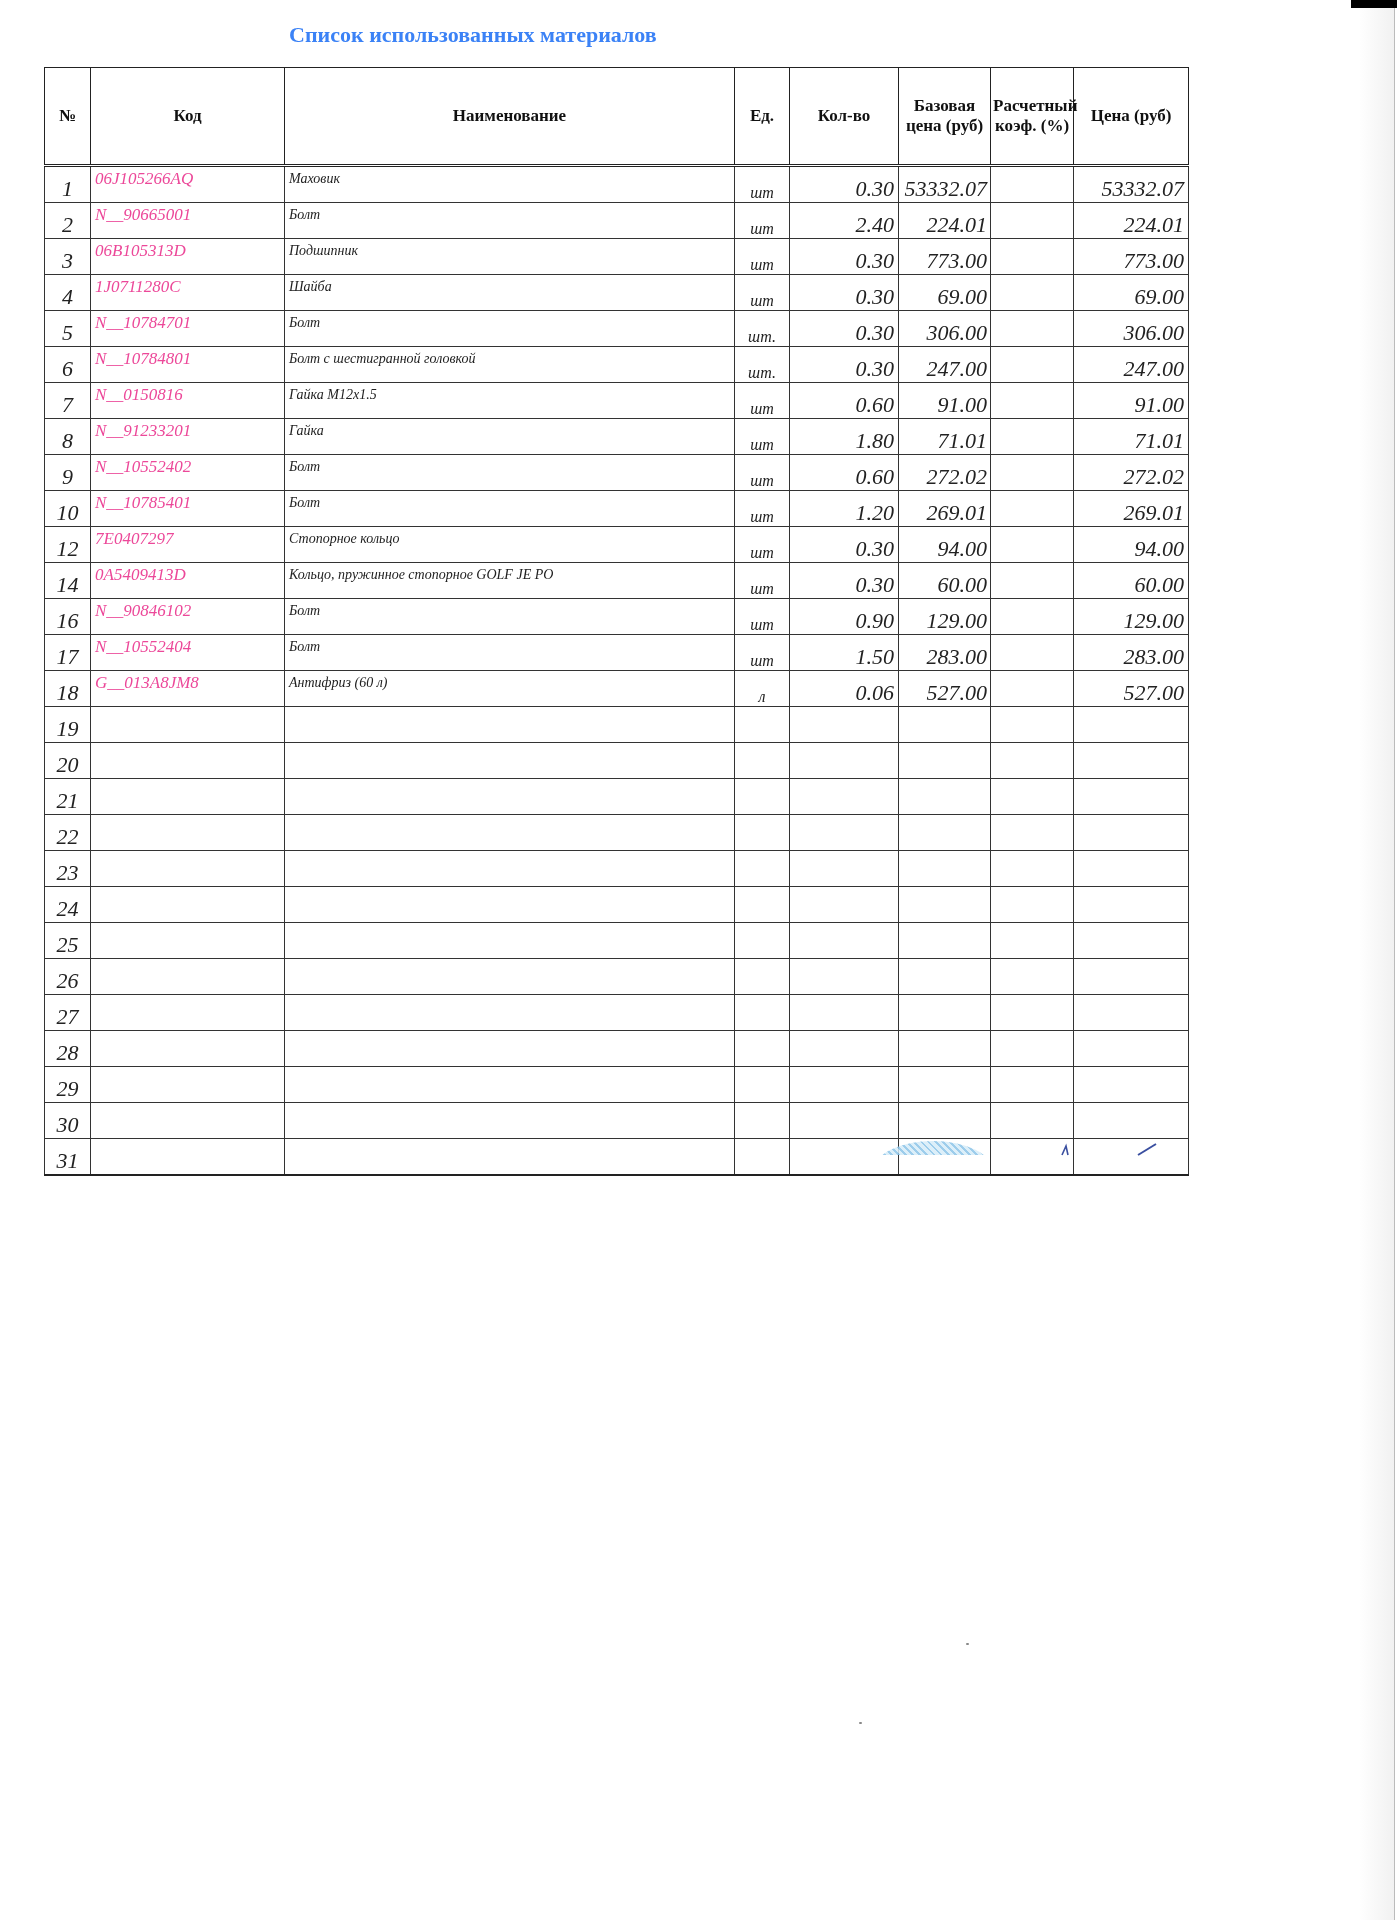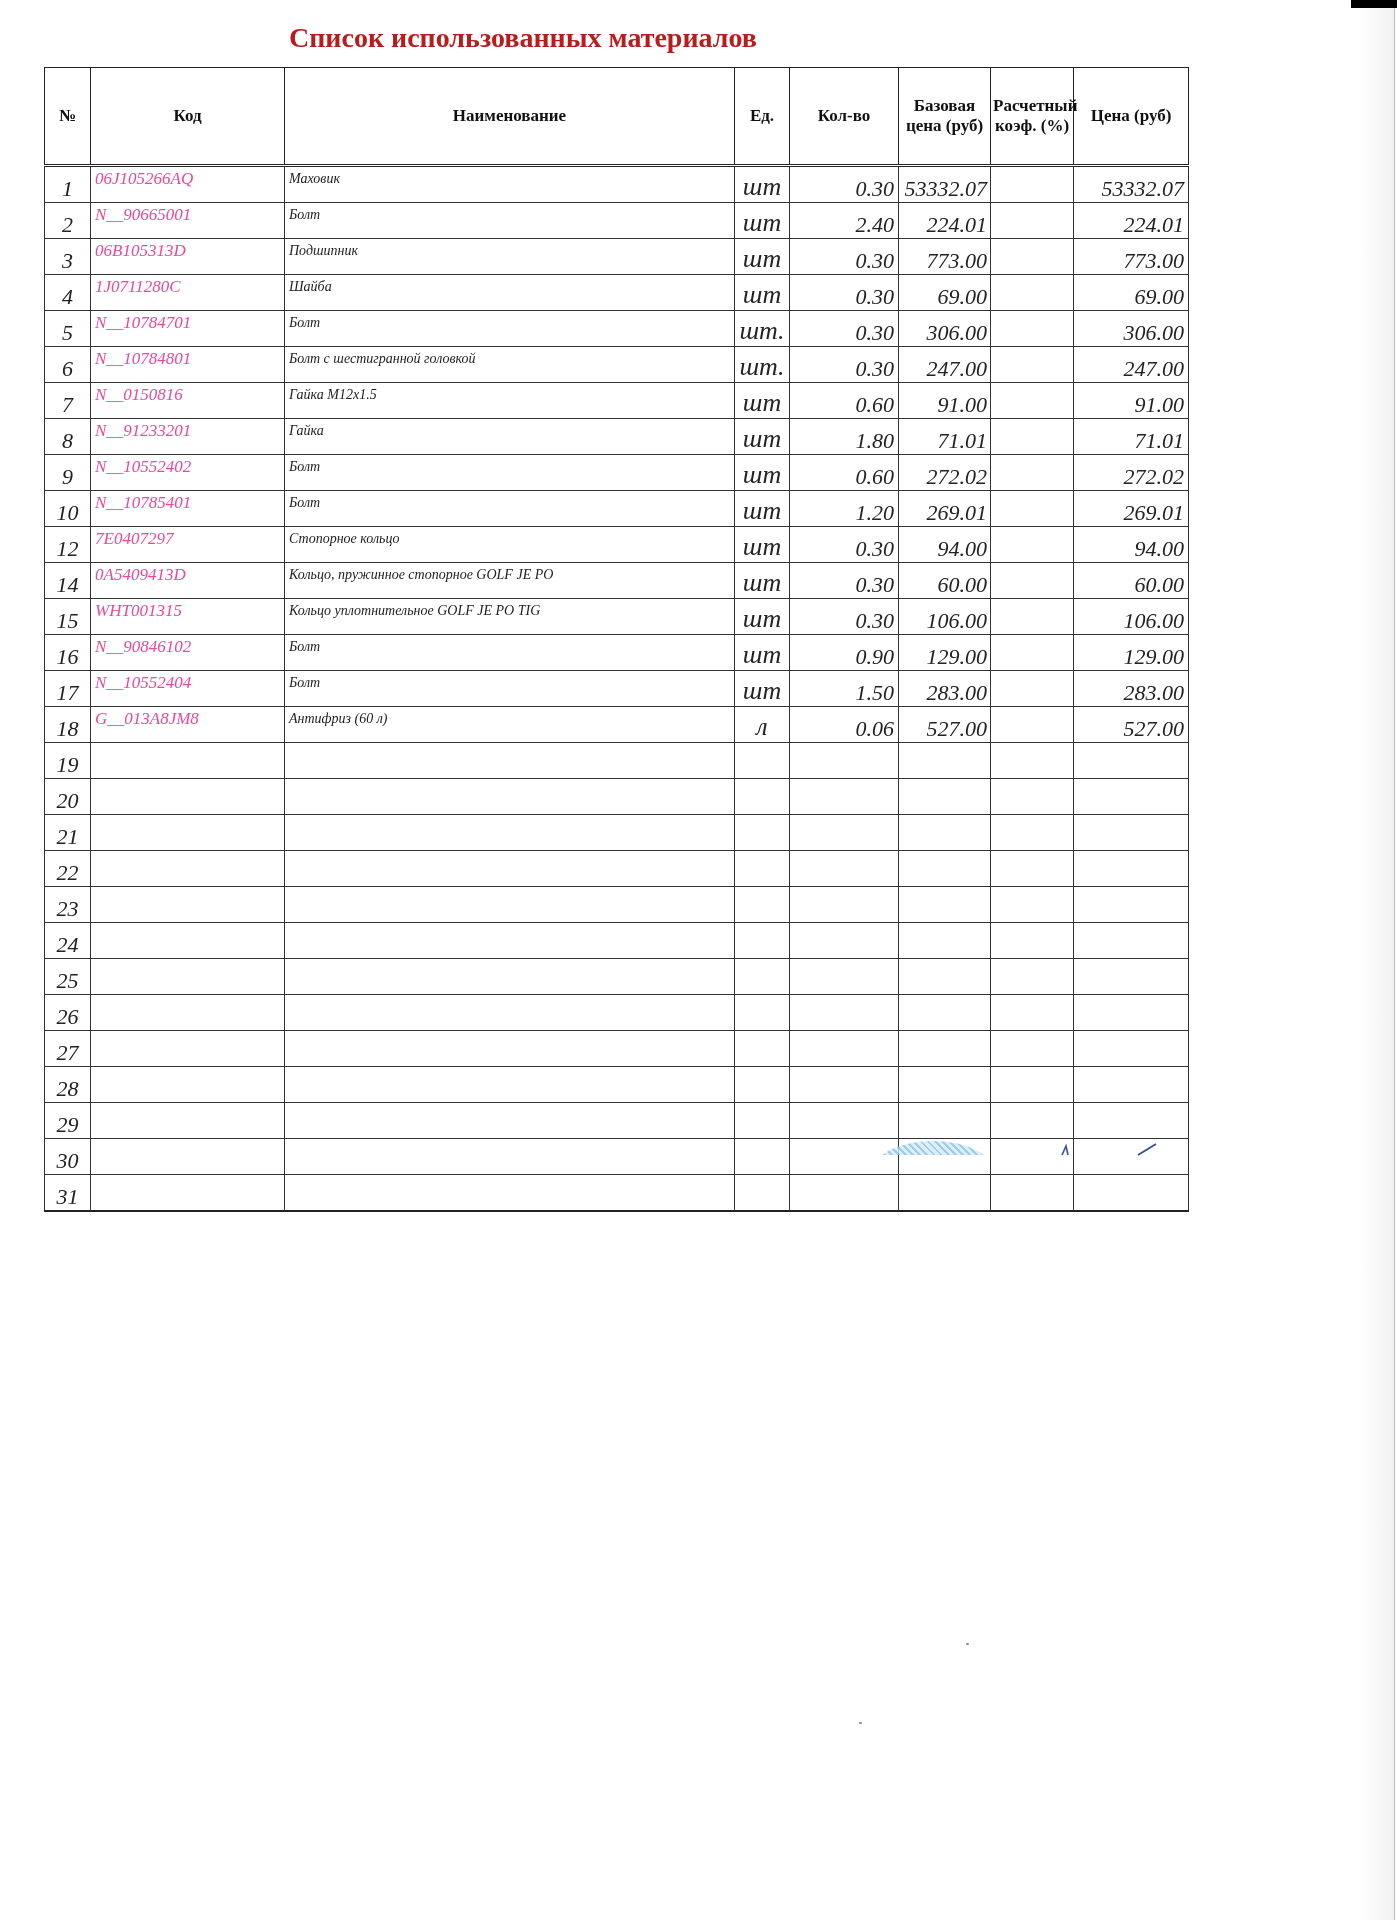--- a/index.html
+++ b/index.html
@@ -5,21 +5,21 @@
   html, body { margin:0; padding:0; }
   body {
     width:1397px; height:1920px; background:#ffffff; position:relative; overflow:hidden;
     font-family:"Liberation Serif", "DejaVu Serif", serif; color:#1a1a1a;
   }
   .page-edge-tab { position:absolute; top:0; right:0; width:46px; height:8px; background:#000; }
   .page-right-shade { position:absolute; top:0; right:3px; width:35px; height:1920px;
     background:linear-gradient(to right, rgba(240,240,240,0), rgba(235,235,235,0.7)); }
   .page-right-line { position:absolute; top:0; right:2px; width:1px; height:1920px; background:#bbb; }
   .doc-title {
-    position:absolute; left:289px; top:22px; font-weight:bold; font-size:28px; color:#b91c1c;
+    position:absolute; left:289px; top:22px; font-weight:bold; font-size:22px; color:#3b82f6;
   }
   .tbl-wrap { position:absolute; left:44px; top:67px; width:1144px; }
   table { border-collapse:collapse; table-layout:fixed; width:1144px; }
   col.c-num { width:46px; }
   col.c-code { width:194px; }
   col.c-name { width:450px; }
   col.c-unit { width:55px; }
   col.c-qty { width:109px; }
   col.c-base { width:92px; }
   col.c-coef { width:83px; }
@@ -30,21 +30,21 @@
     line-height:1.15; padding:0 2px; color:#111;
   }
   td {
     border:1px solid #333; border-top:1px solid #222; height:31px; padding:0 4px;
     font-style:italic; font-size:19px; white-space:nowrap; overflow:visible; color:#222;
     vertical-align:bottom;
   }
   td.num { text-align:center; font-size:22px; padding:0; }
   td.code { font-size:17px; color:#ec4899; vertical-align:top; padding-top:2px; }
   td.name { font-size:14px; vertical-align:top; padding-top:4px;font-style:italic; }
-  td.unit { text-align:center; font-size:26px; }
+  td.unit { text-align:center; font-size:16px; }
   td.qty, td.base, td.price { text-align:right; font-size:22px; }
   td.base { padding-right:3px; }
   tr.empty td { height:31px; }
   tbody tr:last-child td { border-bottom:2px solid #222; }
   .stamp {
     position:absolute; left:873px; top:1141px; width:120px; height:14px; overflow:hidden;
   }
   .stamp-arc {
     width:120px; height:60px; border-radius:50%;
     background:repeating-linear-gradient(45deg, #8cc4e8 0 2px, #d6ecf8 2px 5px);
@@ -202,30 +202,20 @@
           <td class="num">14</td>
           <td class="code">0A5409413D</td>
           <td class="name">Кольцо, пружинное стопорное GOLF JE PO</td>
           <td class="unit">шт</td>
           <td class="qty">0.30</td>
           <td class="base">60.00</td>
           <td class="coef"></td>
           <td class="price">60.00</td>
         </tr>
         <tr>
-          <td class="num">15</td>
-          <td class="code">WHT001315</td>
-          <td class="name">Кольцо уплотнительное GOLF JE PO TIG</td>
-          <td class="unit">шт</td>
-          <td class="qty">0.30</td>
-          <td class="base">106.00</td>
-          <td class="coef"></td>
-          <td class="price">106.00</td>
-        </tr>
-        <tr>
           <td class="num">16</td>
           <td class="code">N__90846102</td>
           <td class="name">Болт</td>
           <td class="unit">шт</td>
           <td class="qty">0.90</td>
           <td class="base">129.00</td>
           <td class="coef"></td>
           <td class="price">129.00</td>
         </tr>
         <tr>

